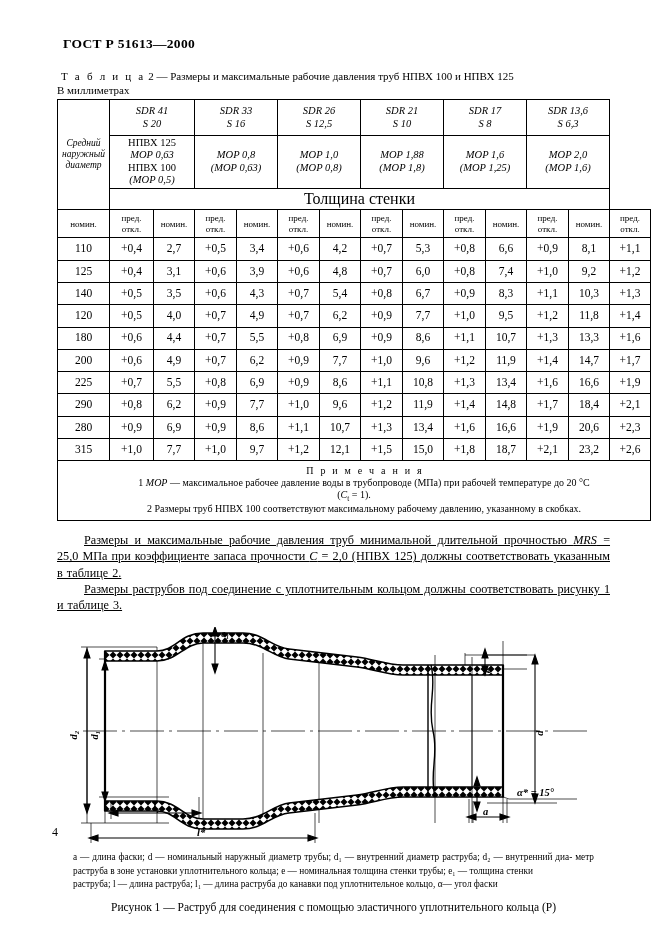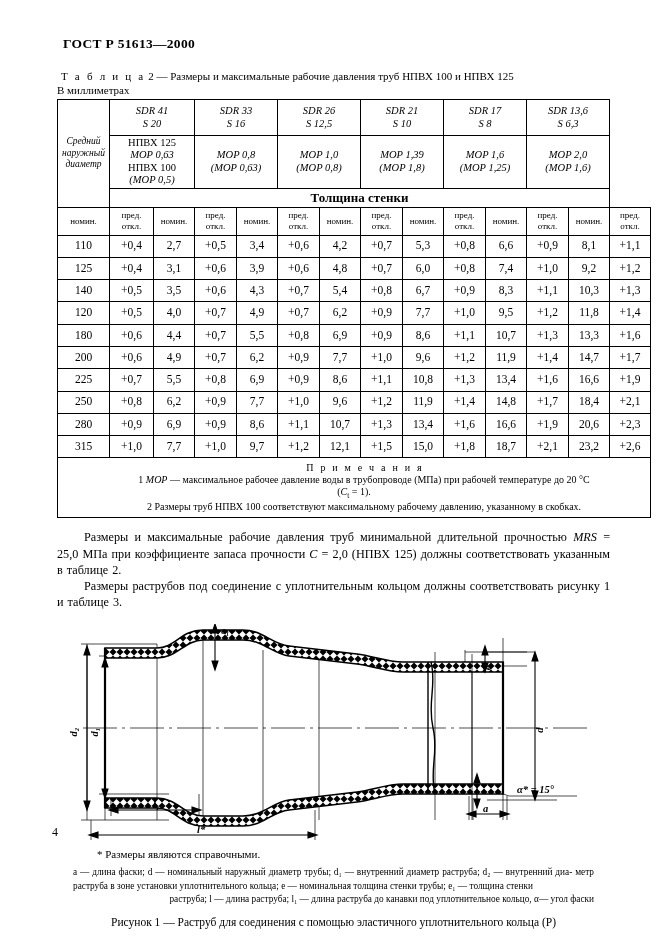--- a/index.html
+++ b/index.html
@@ -58,21 +58,21 @@
   table.gost td {
     border: 1px solid #000;
     text-align: center;
     vertical-align: middle;
     padding: 1px 1px;
     line-height: 1.18;
   }
   .outer-top td { border-top-width: 2px; }
   .hdr-sdr { height: 36px; font-size: 10.5px; }
   .hdr-mop { height: 52px; font-size: 10.5px; }
-  .hdr-thick { height: 19px; font-size: 13px; font-weight: bold; }
+  .hdr-thick { height: 19px; font-size: 16px; }
   .hdr-nom { height: 28px; font-size: 9px; line-height: 1.12; }
   .row-data td { height: 19.3px; font-size: 11.5px; }
   .ital { font-style: italic; }
   .col-diam { font-size: 9.5px; line-height: 1.3; font-style: italic; }
 
   
   .notes-cell {
     border: 1px solid #000;
     border-top: 1px solid #000;
     font-size: 10px;
@@ -89,21 +89,21 @@
 
   
   .para {
     font-size: 12.2px;
     line-height: 1.33;
     text-align: justify;
     margin: 0;
     text-indent: 27px;
     word-spacing: 1px;
   }
-  .para-wrap { margin-top: 11px; }
+  .para-wrap { margin-top: 11px; text-decoration: underline; }
 
   
   .figure-box {
     position: relative;
     width: 553px;
     height: 218px;
     margin-top: 14px;
   }
   .figure-box svg { display: block; }
 
@@ -111,21 +111,21 @@
     font-size: 11px;
     margin: 6px 0 0 0;
     text-indent: 40px;
   }
   .legend {
     font-size: 9.3px;
     line-height: 1.45;
     text-align: justify;
     margin: 6px 16px 0 16px;
   }
-  .legend .lastline { display: block; text-align: right; }
+  .legend .lastline { display: block; text-align: left; }
   .fig-caption {
     font-size: 11.5px;
     text-align: center;
     margin: 9px 0 0 0;
   }
   .page-num {
     position: absolute;
     left: 52px;
     top: 825px;
     font-size: 12px;
@@ -206,21 +206,21 @@
         </td>
         <td colspan="2">
           <span class="ital">MOP 0,8</span><br>
           <span class="ital">(MOP 0,63)</span>
         </td>
         <td colspan="2">
           <span class="ital">MOP 1,0</span><br>
           <span class="ital">(MOP 0,8)</span>
         </td>
         <td colspan="2">
-          <span class="ital">MOP 1,39</span><br>
+          <span class="ital">MOP 1,88</span><br>
           <span class="ital">(MOP 1,8)</span>
         </td>
         <td colspan="2">
           <span class="ital">MOP 1,6</span><br>
           <span class="ital">(MOP 1,25)</span>
         </td>
         <td colspan="2">
           <span class="ital">MOP 2,0</span><br>
           <span class="ital">(MOP 1,6)</span>
         </td>
@@ -355,21 +355,21 @@
             <td>8,6</td>
             <td>+1,1</td>
             <td>10,8</td>
             <td>+1,3</td>
             <td>13,4</td>
             <td>+1,6</td>
             <td>16,6</td>
             <td>+1,9</td>
           </tr>
           <tr class="row-data">
-            <td>250</td>
+            <td>290</td>
             <td>+0,8</td>
             <td>6,2</td>
             <td>+0,9</td>
             <td>7,7</td>
             <td>+1,0</td>
             <td>9,6</td>
             <td>+1,2</td>
             <td>11,9</td>
             <td>+1,4</td>
             <td>14,8</td>
@@ -545,21 +545,20 @@
           <text x="434" y="44" text-anchor="middle" transform="rotate(-90 434 44)">e</text>
           <text x="486" y="106" text-anchor="middle" transform="rotate(-90 486 106)">d</text>
           <text x="96" y="184">l₁</text>
           <text x="140" y="209">l*</text>
           <text x="426" y="188">a</text>
           <text x="460" y="169" font-style="italic">α* = 15°</text>
         </g>
       </svg>
     </div>
 
-    <div class="footnote">* Размеры являются справочными.</div>
 
     <div class="legend">
       <span>a — длина фаски; d — номинальный наружный диаметр трубы; d₁ — внутренний диаметр раструба; d₂ — внутренний диа-</span>
       <span>метр раструба в зоне установки уплотнительного кольца; e — номинальная толщина стенки трубы; e₁ — толщина стенки</span>
       <span class="lastline">раструба; l — длина раструба; l₁ — длина раструба до канавки под уплотнительное кольцо, α— угол фаски</span>
     </div>
 
     <div class="fig-caption">Рисунок 1 — Раструб для соединения с помощью эластичного уплотнительного кольца (Р)</div>
   </div>
 

